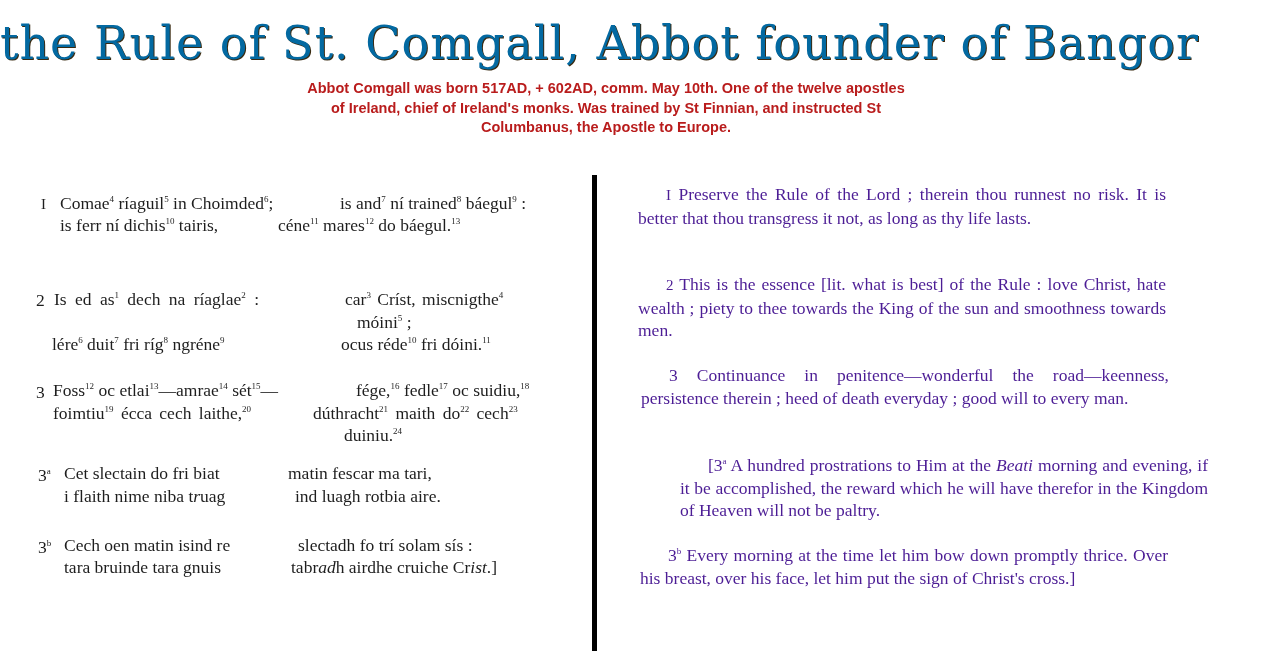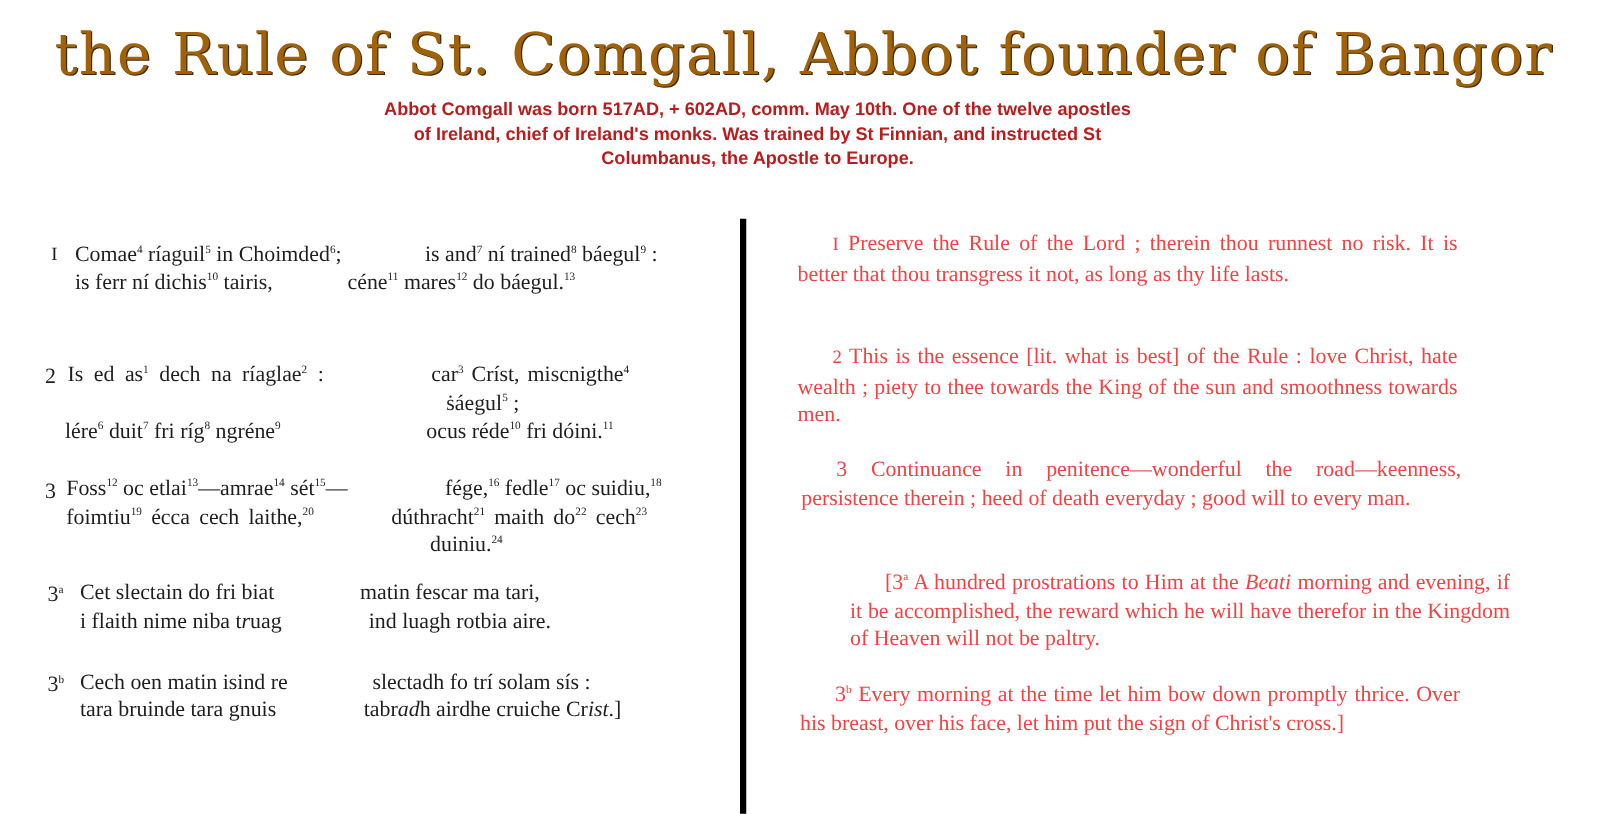--- a/index.html
+++ b/index.html
@@ -12,25 +12,25 @@
       height: 651px;
       position: relative;
       overflow: hidden;
       color: #1a1a1a;
     }
     .title {
       position: absolute;
       left: 0;
       top: 10px;
       width: 1286px;
-      text-align: center;
+      text-align: left;
       font-family: "DejaVu Serif", serif;
       font-size: 46px;
       line-height: 66px;
-      color: #a16207;
+      color: #0369a1;
       letter-spacing: 1px;
       white-space: nowrap;
       text-shadow: 1px 1px 0 #3a2a10;
     }
     .intro {
       position: absolute;
       left: 300px;
       top: 79px;
       width: 612px;
       text-align: center;
@@ -78,21 +78,21 @@
       line-height: 0;
     }
     .col-right {
       position: absolute;
       left: 638px;
       top: 0;
       width: 530px;
       height: 651px;
       font-family: "Liberation Serif", serif;
       font-size: 17.5px;
-      color: #ef4444;
+      color: #4c1d95;
     }
     .para {
       position: absolute;
       left: 0;
       width: 528px;
       line-height: 22.5px;
       text-align: justify;
       text-align-last: left;
     }
     .para .indent {
@@ -132,21 +132,21 @@
 
   <div class="stanza" style="left:0;top:0;">
     <span class="num" style="left:36px;top:289px;">2</span>
     <span class="line" style="left:54px;top:288px;word-spacing:4px;">
       <span>Is ed as</span><sup>1</sup><span> dech na ríaglae</span><sup>2</sup><span> :</span>
     </span>
     <span class="line" style="left:345px;top:288px;word-spacing:2px;">
       <span>car</span><sup>3</sup><span> Críst, miscnigthe</span><sup>4</sup>
     </span>
     <span class="line" style="left:357px;top:311px;">
-      <span>ṡáegul</span><sup>5</sup><span> ;</span>
+      <span>móini</span><sup>5</sup><span> ;</span>
     </span>
     <span class="line" style="left:52px;top:333px;">
       <span>lére</span><sup>6</sup><span> duit</span><sup>7</sup><span> fri ríg</span><sup>8</sup><span> ngréne</span><sup>9</sup>
     </span>
     <span class="line" style="left:293px;top:333px;margin-left:48px;">
       <span>ocus réde</span><sup>10</sup><span> fri dóini.</span><sup>11</sup>
     </span>
   </div>
 
   <div class="stanza" style="left:0;top:0;">

